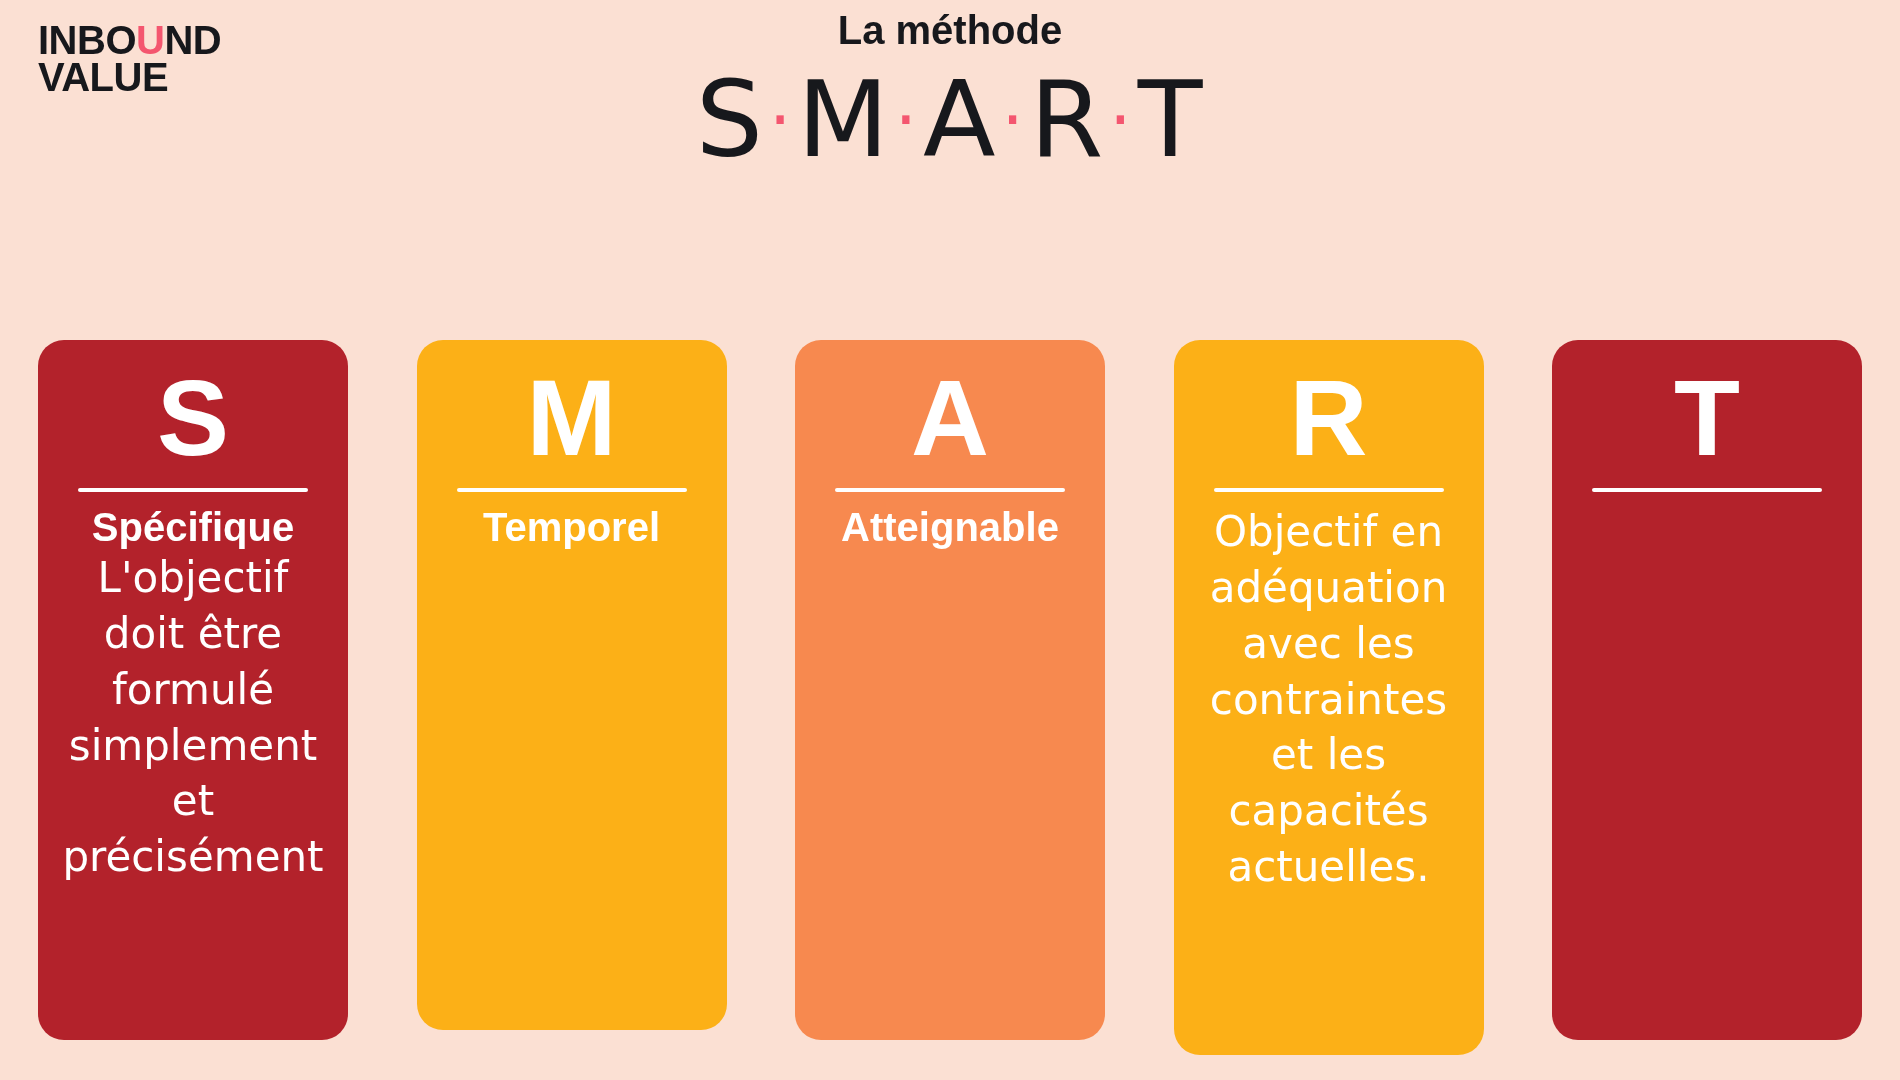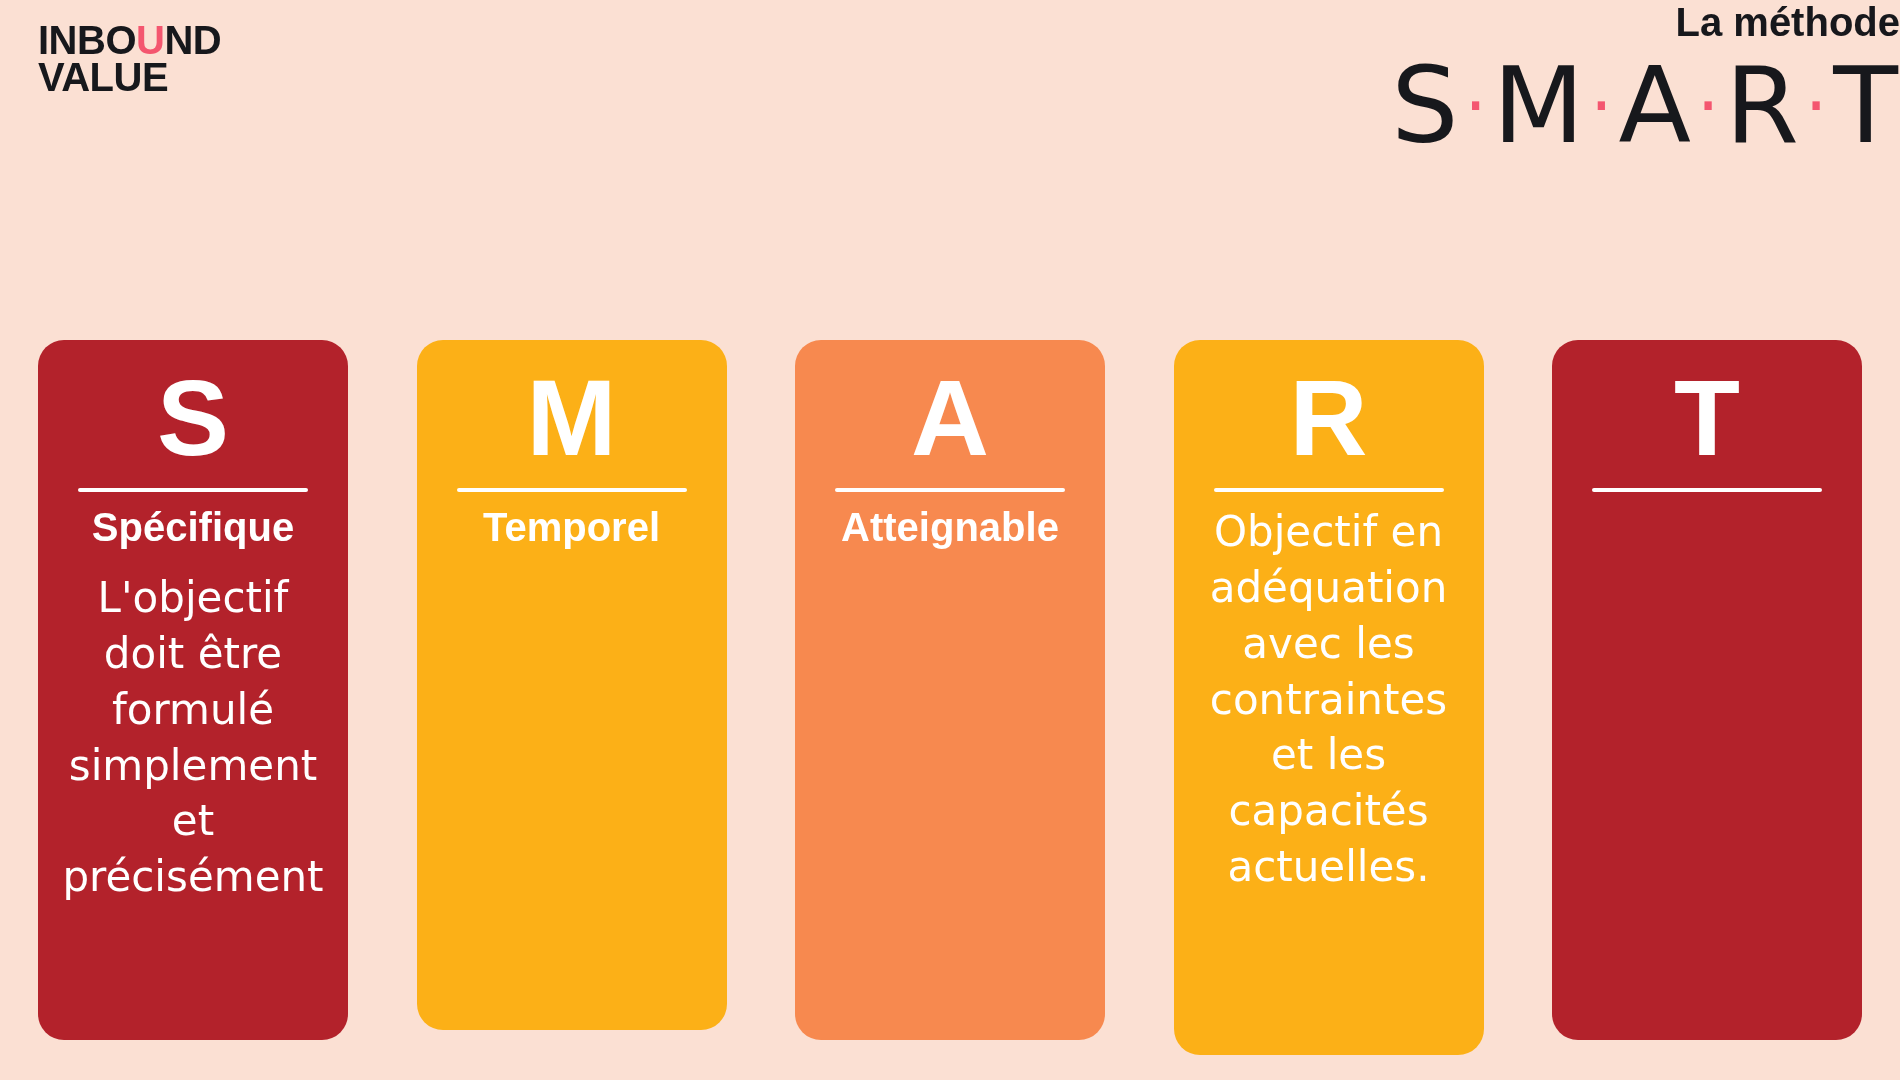--- a/index.html
+++ b/index.html
@@ -39,30 +39,31 @@
   }
   .logo .accent {
     color: #f4566f;
   }
 
   
   .title-block {
     position: absolute;
     left: 0;
     right: 0;
-    top: 0;
-    text-align: right;
+    top: 8px;
+    text-align: center;
   }
   .title-sub {
     font-size: 40px;
     font-weight: 700;
     color: #17181c;
     letter-spacing: 0px;
   }
   .title-main {
+    margin-top: 6px;
     font-size: 106px;
     font-weight: 400;
     color: #17181c;
     letter-spacing: 2px;
     line-height: 1.15;
     font-family: "DejaVu Sans", sans-serif;
   }
   .title-main .dot {
     color: #f4566f;
     font-size: 70px;
@@ -101,21 +102,20 @@
     width: 230px;
     height: 4px;
     background: #ffffff;
     margin: 16px auto 12px auto;
     border-radius: 2px;
   }
   .card-title {
     font-size: 40px;
     font-weight: 700;
     line-height: 1.15;
-    margin-bottom: 20px;
   }
   .card-desc {
     font-size: 42px;
     font-weight: 400;
     line-height: 1.33;
     font-family: "DejaVu Sans", sans-serif;
   }
 
   
   .card-s  { height: 700px; }

